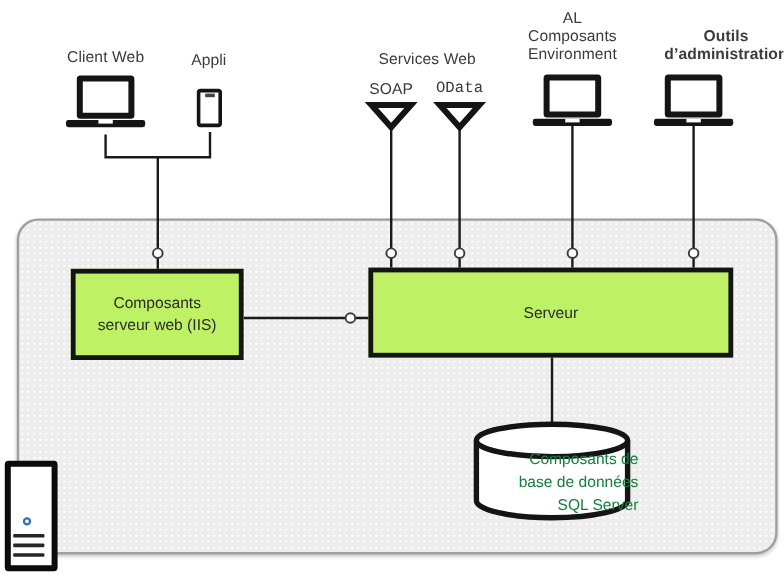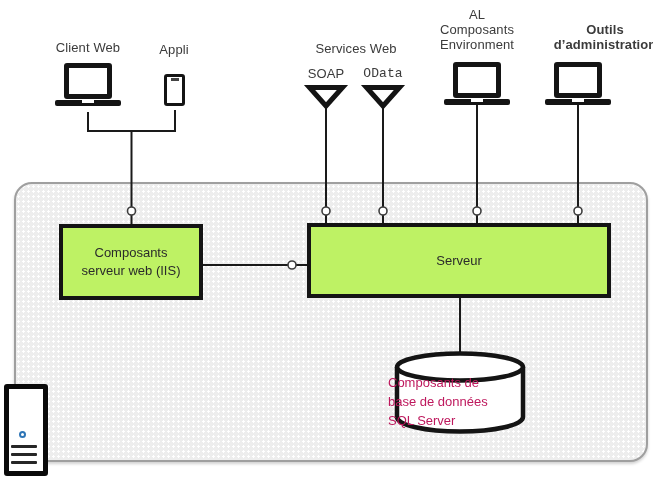--- a/index.html
+++ b/index.html
@@ -60,21 +60,21 @@
   #tower .power-ring{
     position:absolute;left:10px;top:42px;width:7px;height:7px;border:2px solid #2e75b6;
     border-radius:50%;box-sizing:border-box;
   }
   #tower .vent{
     position:absolute;left:2px;width:26px;height:3px;background:#262626;border-radius:1px;
   }
   
   #db-label{
     position:absolute;left:388px;top:373px;width:144px;z-index:3;
-    font-size:13px;line-height:19px;text-align:left;color:#be185d;white-space:pre-line;
+    font-size:13px;line-height:19px;text-align:right;color:#15803d;white-space:pre-line;
   }
 </style>
 </head>
 <body>
 
 <div id="canvas">
 
   <div id="container-box"></div>
 
   <svg id="wires" width="653" height="482" viewBox="0 0 653 482">

